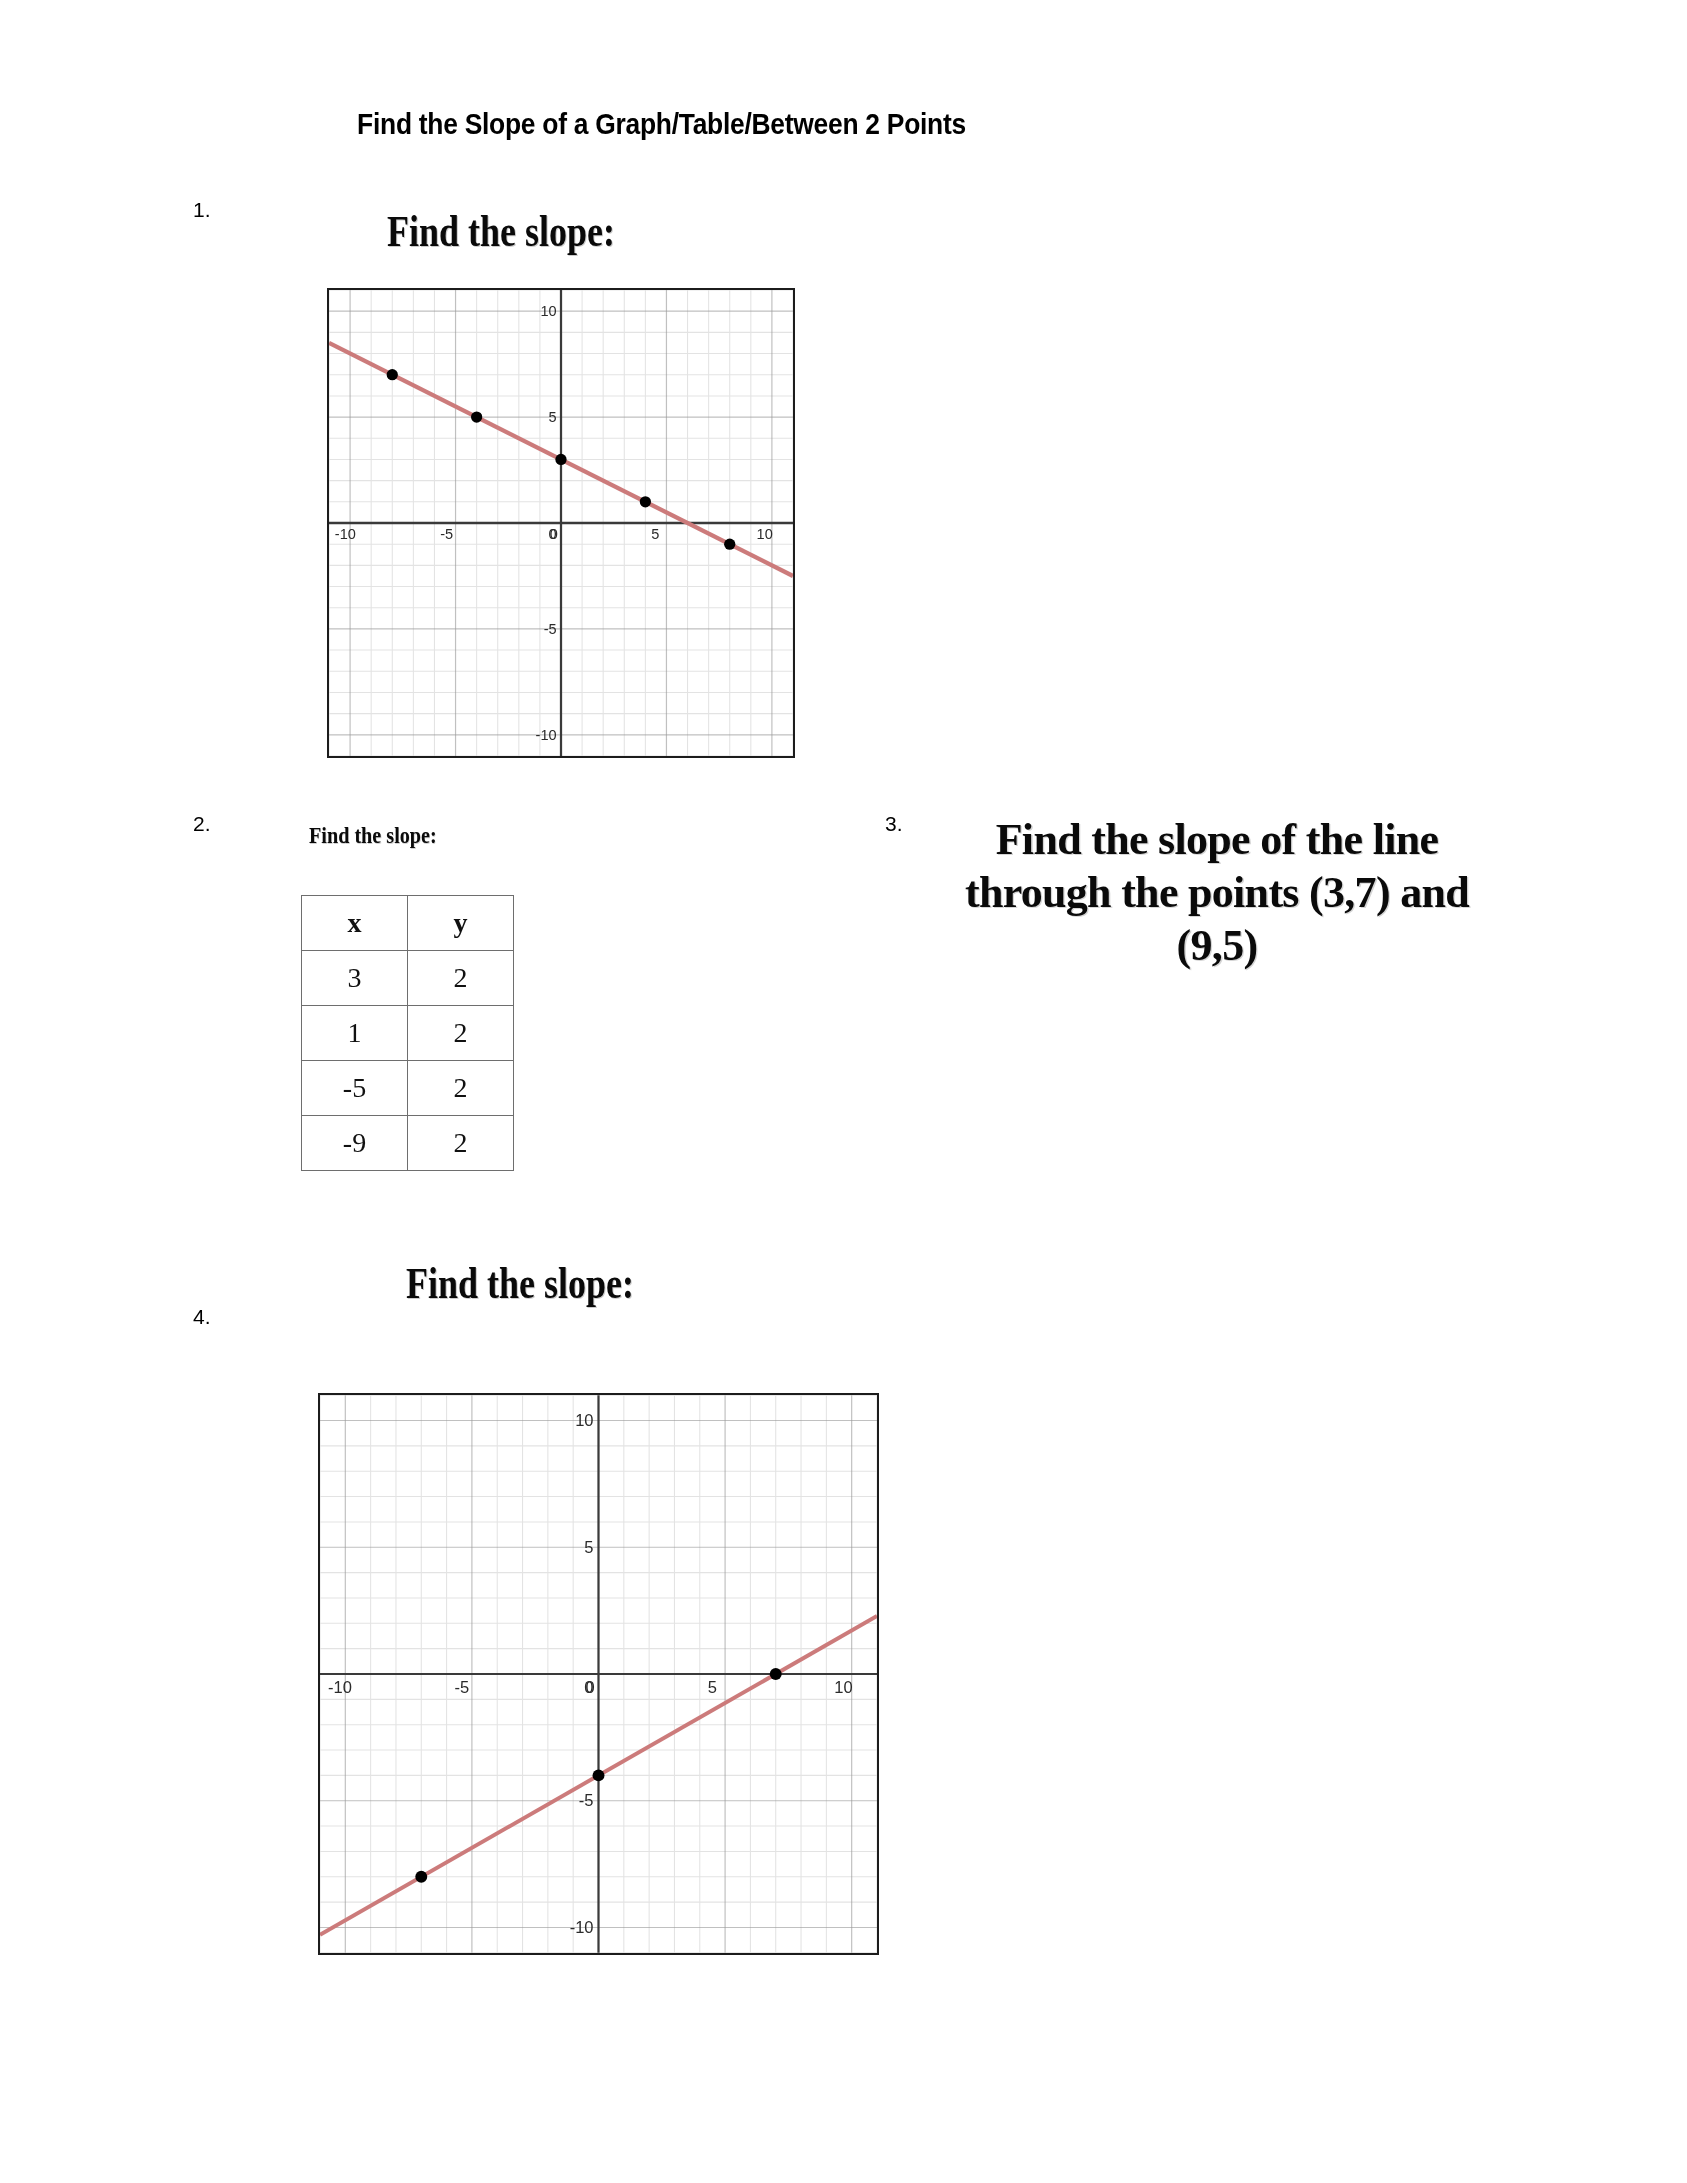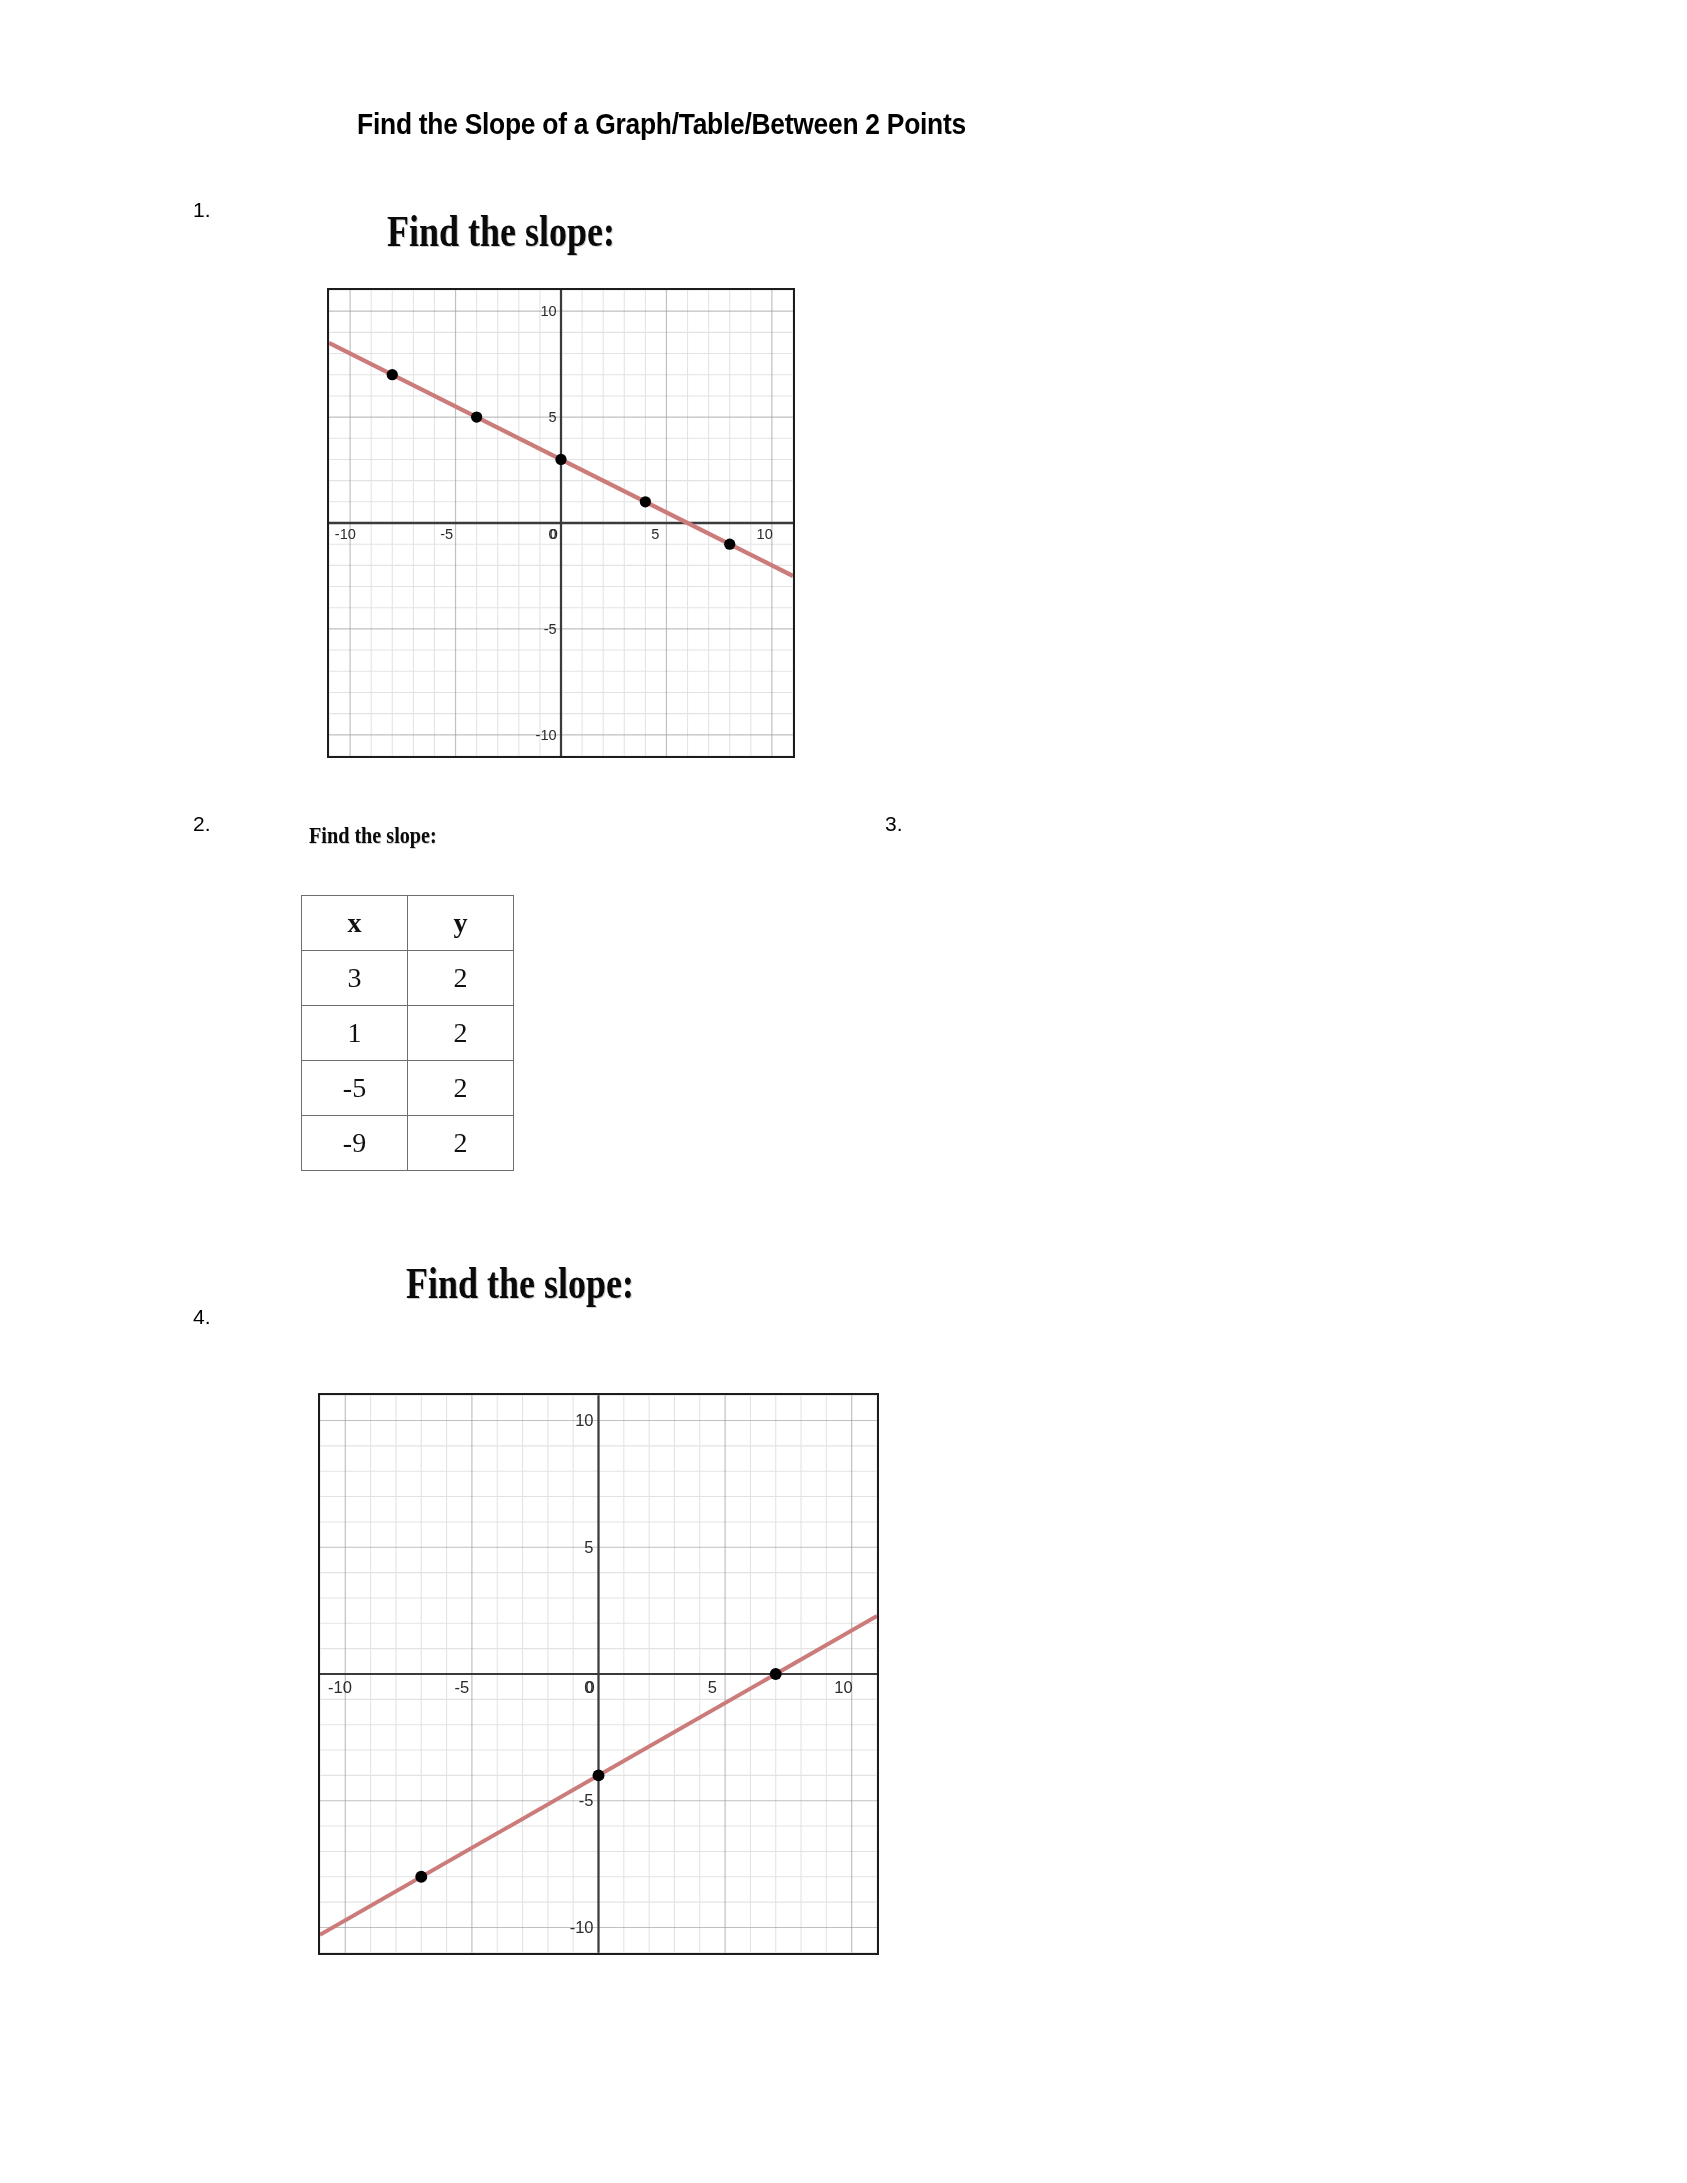--- a/index.html
+++ b/index.html
@@ -255,20 +255,21 @@
       </tr>
       <tr>
         <td>-9</td>
         <td>2</td>
       </tr>
     </tbody>
   </table>
 
   <div class="qnum" id="qnum-3">3.</div>
 
+  <div id="prompt-3">Find the slope of the line through the points (3,7) and (9,5)</div>
 
   <div class="qnum" id="qnum-4">4.</div>
 
   <div class="slope-heading" id="heading-4">Find the slope:</div>
 
   <div class="graph" id="graph-4">
     <div class="graph-inner">
         <svg width="557" height="558" viewBox="0 0 842 843">
           <line x1="0" y1="0" x2="0" y2="843" stroke="#e3e3e3" stroke-width="1.6"></line>
           <line x1="76.54545454545455" y1="0" x2="76.54545454545455" y2="843" stroke="#e3e3e3" stroke-width="1.6"></line>

